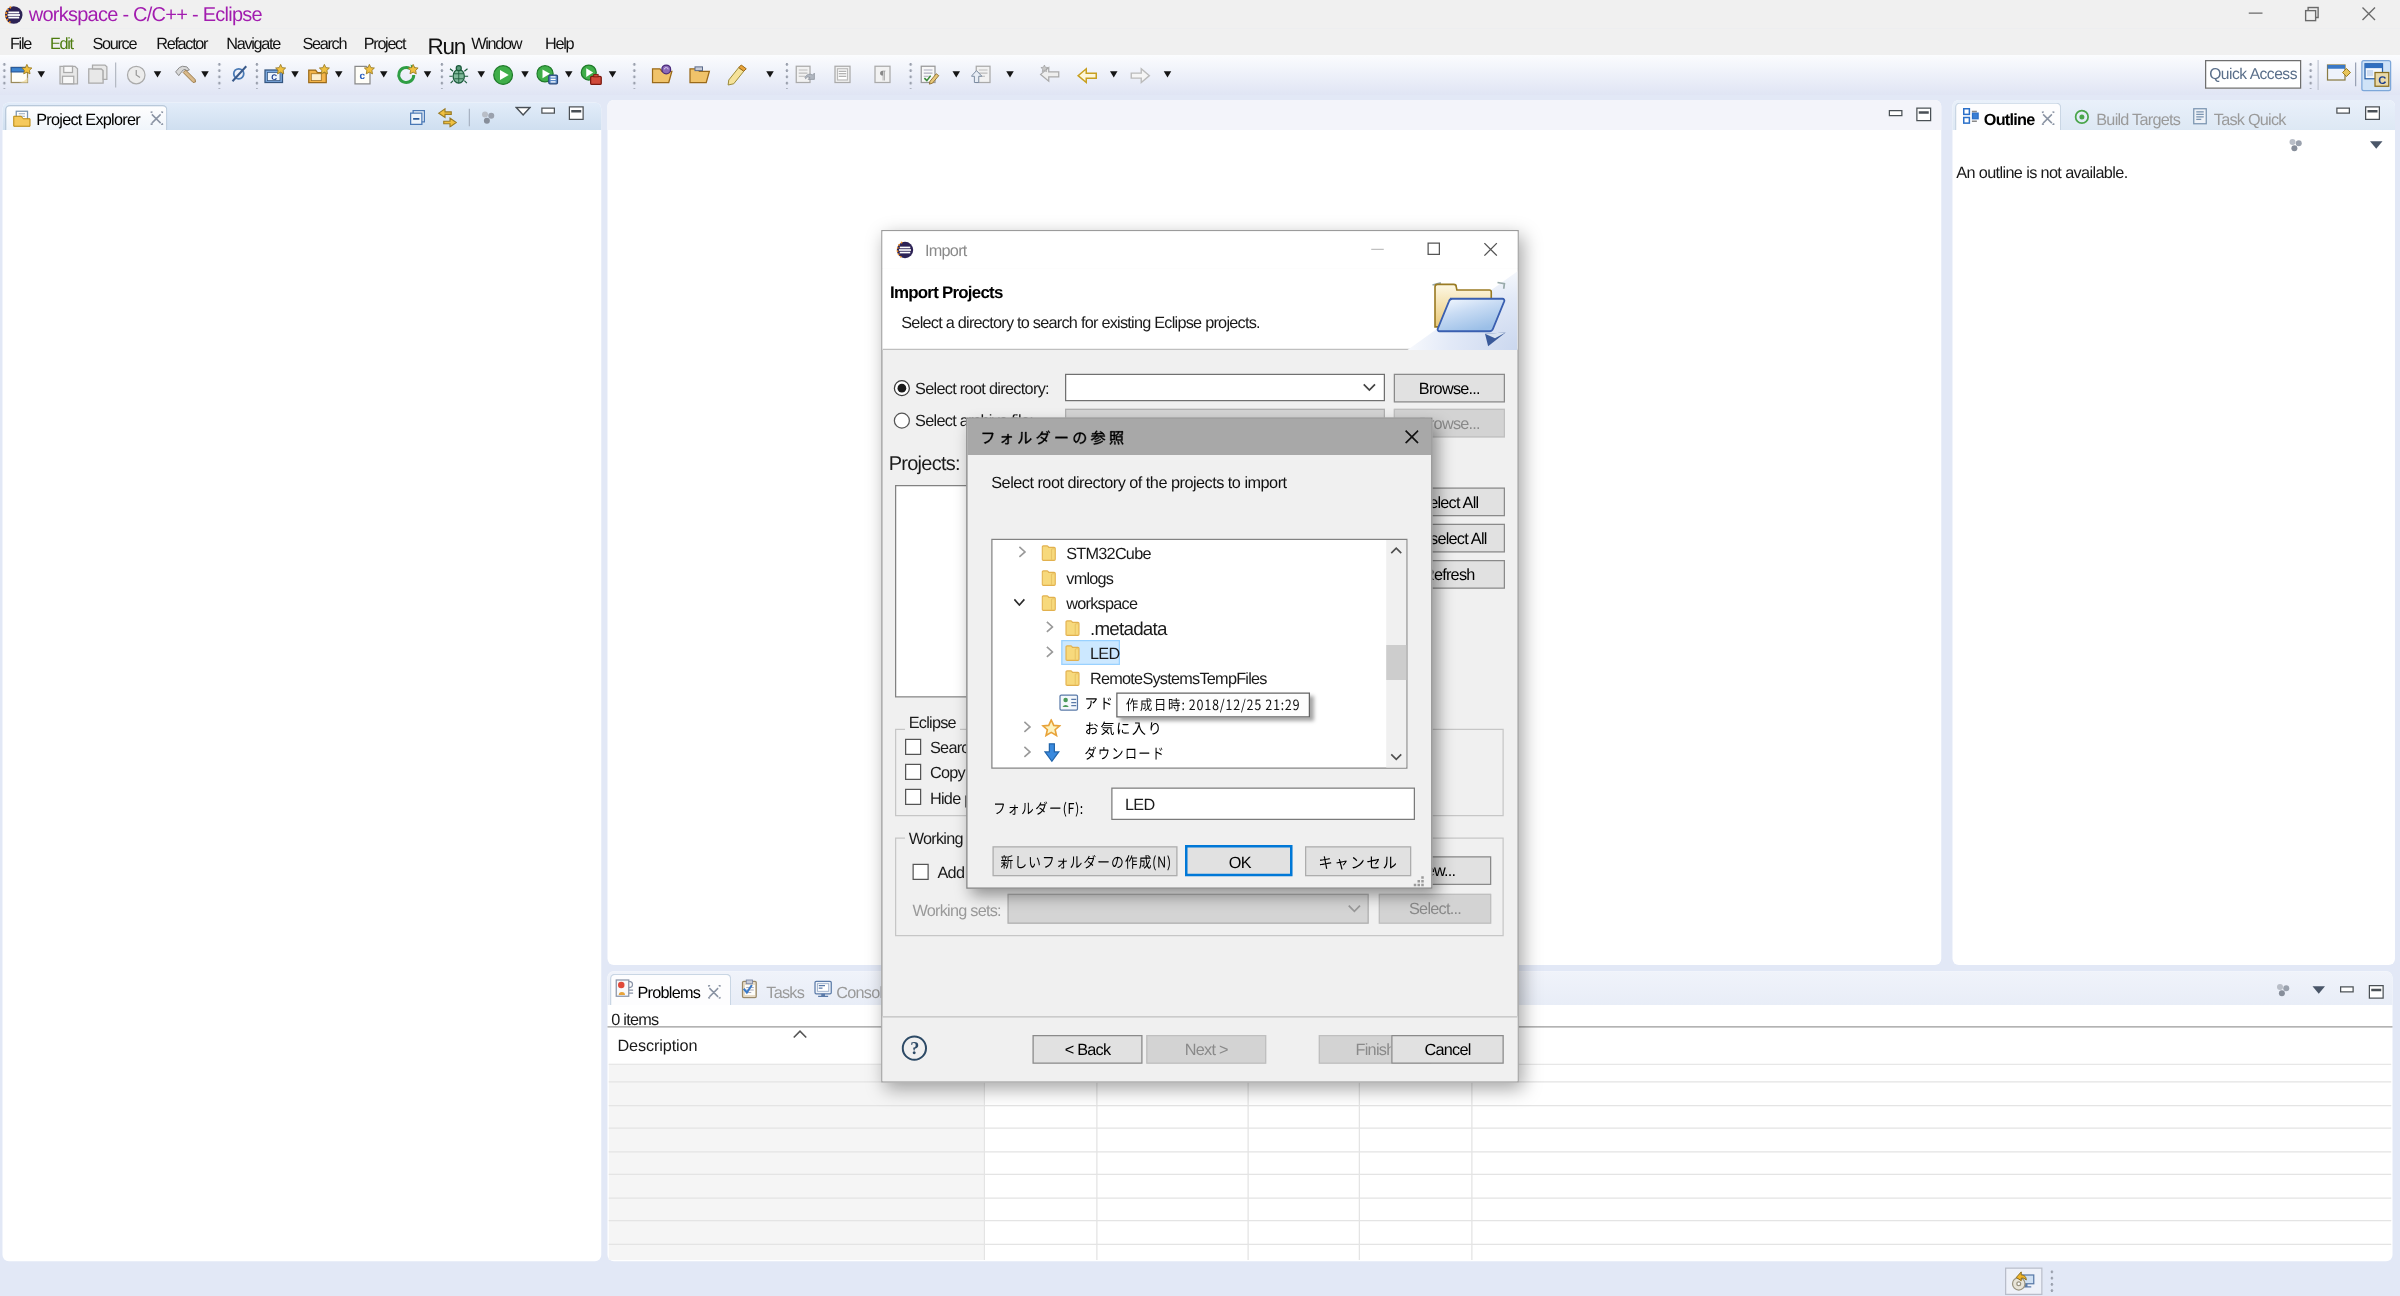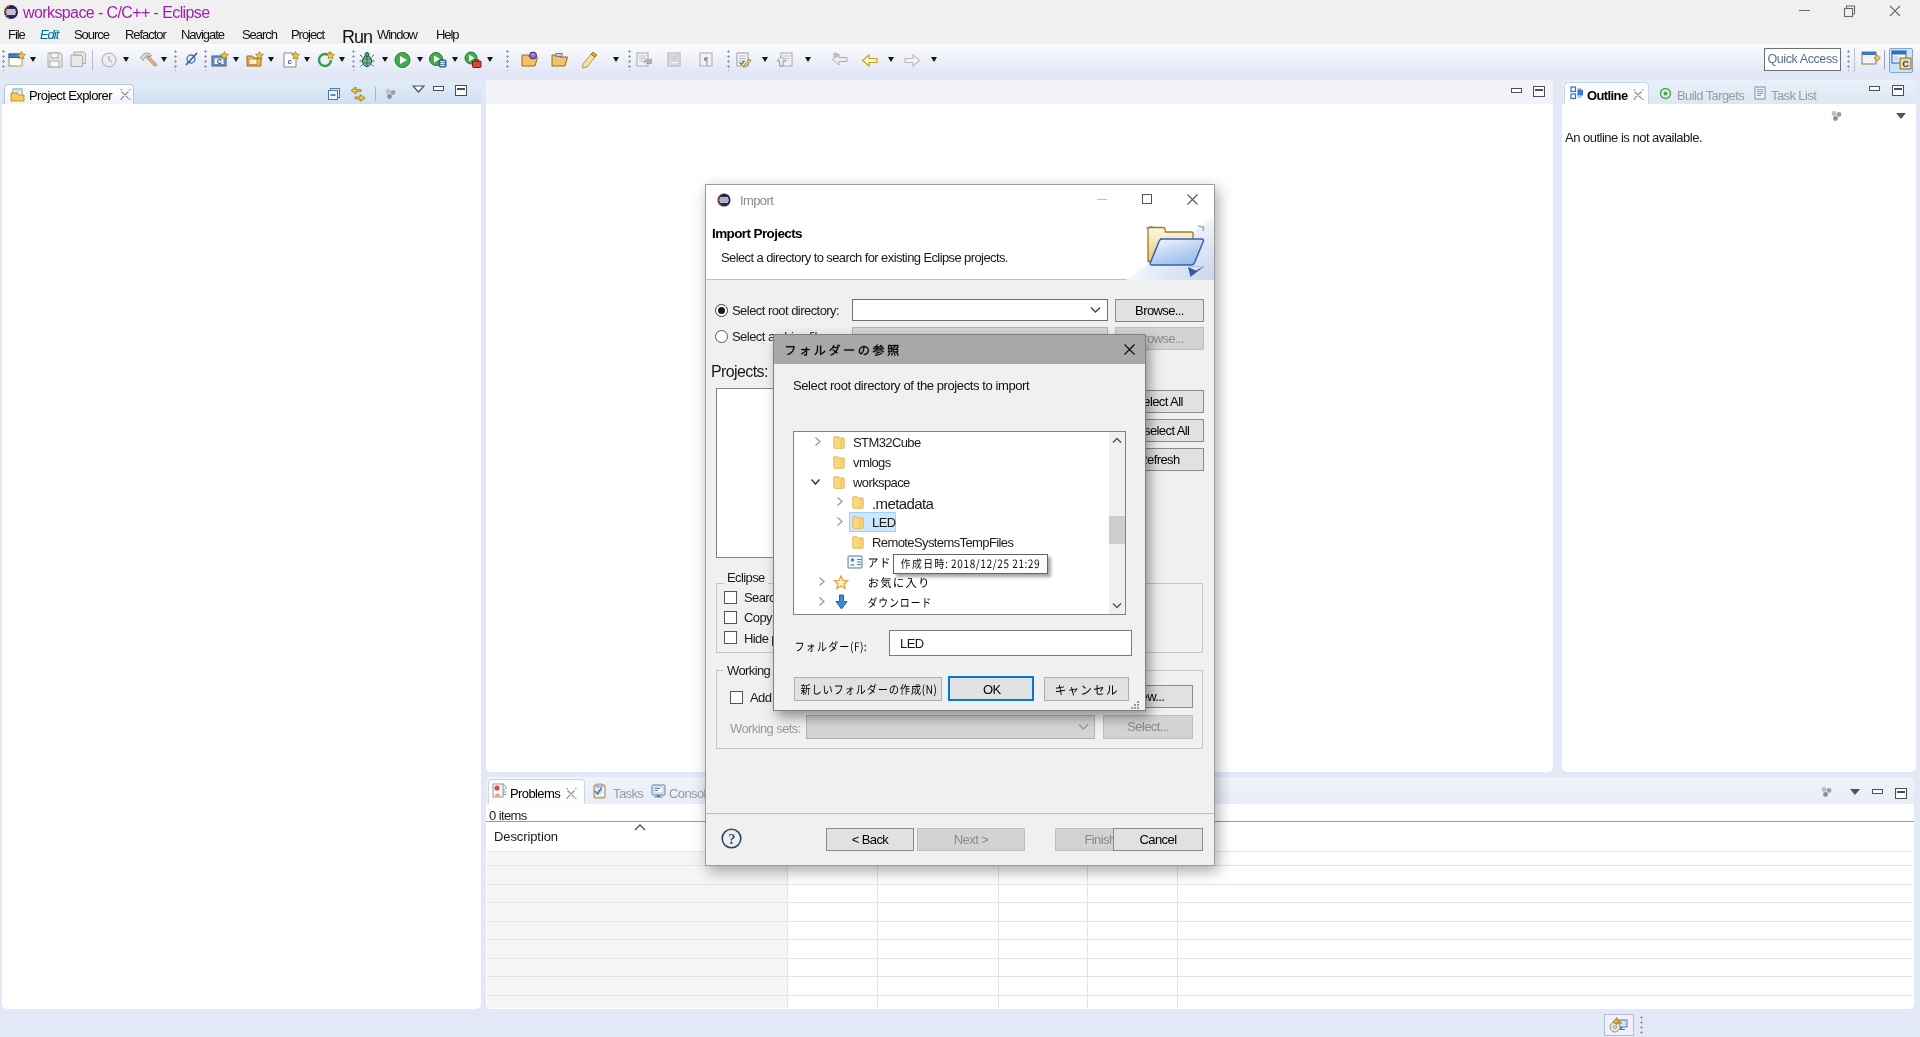--- a/index.html
+++ b/index.html
@@ -24,21 +24,21 @@
 <div class="abs" style="left:1799px;top:10px;width:11px;height:1px;background:#6a6a6a;"></div>
 <svg class="abs" style="left:1843px;top:5px" width="13" height="13" viewBox="0 0 13 13">
     <path d="M3.5 3 v-2 h8 v8 h-2" fill="none" stroke="#6a6a6a" stroke-width="1.1"></path>
     <rect x="1.5" y="3.5" width="8" height="8" fill="none" stroke="#6a6a6a" stroke-width="1.1"></rect>
   </svg>
 <svg class="abs" style="left:1889px;top:5px" width="12" height="12" viewBox="0 0 12 12">
     <path d="M1 1 L11 11 M11 1 L1 11" stroke="#6a6a6a" stroke-width="1.1"></path>
   </svg>
 <div class="abs" style="left:0;top:23px;width:1920px;height:21px;background:#f0f0f0;"></div>
 <div class="abs" style="left:8px;top:27px;font-size:13px;letter-spacing:-1.05px;color:#111;">File</div>
-<div class="abs" style="left:40px;top:27px;font-size:13px;letter-spacing:-1.05px;color:#0369a1;font-style:italic;">Edit</div>
+<div class="abs" style="left:40px;top:27px;font-size:13px;letter-spacing:-1.05px;color:#4d7c0f;">Edit</div>
 <div class="abs" style="left:74px;top:27px;font-size:13px;letter-spacing:-1.05px;color:#111;">Source</div>
 <div class="abs" style="left:125px;top:27px;font-size:13px;letter-spacing:-1.05px;color:#111;">Refactor</div>
 <div class="abs" style="left:181px;top:27px;font-size:13px;letter-spacing:-1.05px;color:#111;">Navigate</div>
 <div class="abs" style="left:242px;top:27px;font-size:13px;letter-spacing:-1.05px;color:#111;">Search</div>
 <div class="abs" style="left:291px;top:27px;font-size:13px;letter-spacing:-1.05px;color:#111;">Project</div>
 <div class="abs" style="left:342px;top:27px;font-size:18px;letter-spacing:-1.05px;color:#111;">Run</div>
 <div class="abs" style="left:377px;top:27px;font-size:13px;letter-spacing:-1.05px;color:#111;">Window</div>
 <div class="abs" style="left:436px;top:27px;font-size:13px;letter-spacing:-1.05px;color:#111;">Help</div>
 <div class="abs" style="left:0;top:44px;width:1920px;height:33px;background:linear-gradient(#fbfcfe,#dfe4f4);"></div>
 <div class="abs" style="left:0;top:76px;width:1920px;height:934px;background:#e2e8f6;"></div>
@@ -256,21 +256,21 @@
   </svg>
 <svg class="abs" style="left:1659px;top:87px" width="13" height="13" viewBox="0 0 13 13">
     <circle cx="6.5" cy="6.5" r="5" fill="none" stroke="#4aa54a" stroke-width="1.4"></circle>
     <circle cx="6.5" cy="6.5" r="2" fill="#4aa54a"></circle>
   </svg>
 <div class="abs" style="left:1677px;top:88px;font-size:13px;color:#9a9a9a;">Build Targets</div>
 <svg class="abs" style="left:1754px;top:86px" width="13" height="14" viewBox="0 0 13 14">
     <rect x="1" y="1" width="10" height="12" fill="#eef2f8" stroke="#7a94b0"></rect>
     <path d="M3 3.5h6M3 5.5h6M3 7.5h6M3 9.5h4" stroke="#7a94b0" stroke-width="0.9"></path>
   </svg>
-<div class="abs" style="left:1771px;top:88px;font-size:13px;color:#9a9a9a;">Task List</div>
+<div class="abs" style="left:1771px;top:88px;font-size:13px;color:#9a9a9a;">Task Quick</div>
 <div class="abs" style="left:1869px;top:86px;width:11px;height:5px;border:1.5px solid #4a5056;background:#fff;"></div>
 <div class="abs" style="left:1892px;top:85px;width:12px;height:11px;border:1.5px solid #4a5056;background:#fff;"></div>
 <div class="abs" style="left:1894px;top:88px;width:8px;height:1.5px;background:#4a5056;"></div>
 <svg class="abs" style="left:1830px;top:110px" width="13" height="12" viewBox="0 0 13 12">
     <circle cx="4" cy="3.5" r="2.4" fill="#b9bec7"></circle>
     <circle cx="9" cy="4.5" r="2.4" fill="#9aa1ad"></circle>
     <circle cx="5.5" cy="8.5" r="2.4" fill="#878e9a"></circle>
   </svg>
 <div class="abs" style="left:1896px;top:113px;width:0;height:0;border-left:5.5px solid transparent;border-right:5.5px solid transparent;border-top:6px solid #4a5668;"></div>
 <div class="abs" style="left:1565px;top:130px;font-size:13px;letter-spacing:-0.5px;color:#1a1a1a;">An outline is not available.</div>
@@ -418,21 +418,21 @@
 <svg class="abs" style="left:1078px;top:723px" width="11" height="8" viewBox="0 0 11 8">
     <path d="M1 1.5 L5.5 6 L10 1.5" fill="none" stroke="#999" stroke-width="1.4"></path>
   </svg>
 <div class="btn dis" style="left:1103px;top:715px;width:90px;height:24px;font-size:13px;line-height:22px;">Select...</div>
 <div class="abs" style="left:706px;top:813px;width:508px;height:52px;background:#f0f0f0;border-top:1px solid #bfbfbf;"></div>
 <svg class="abs" style="left:721px;top:828px" width="21" height="21" viewBox="0 0 21 21">
     <circle cx="10.5" cy="10.5" r="9.3" fill="none" stroke="#2d4a66" stroke-width="1.6"></circle>
     <text x="10.5" y="15.5" font-size="14.5" font-weight="bold" fill="#2d4a66" text-anchor="middle" font-family="Liberation Serif">?</text>
   </svg>
 <div class="btn" style="left:826px;top:828px;width:88px;height:23px;font-size:13px;line-height:21px;">&lt; Back</div>
-<div class="btn dis" style="left:917px;top:828px;width:108px;height:23px;font-size:13px;line-height:21px;">Next &gt;</div>
+<div class="btn dis" style="left:917px;top:828px;width:96px;height:23px;font-size:13px;line-height:21px;">Next &gt;</div>
 <div class="btn dis" style="left:1015px;top:828px;width:90px;height:23px;font-size:13px;line-height:21px;margin-left:40px;">Finish</div>
 <div class="btn" style="left:1113px;top:828px;width:90px;height:23px;font-size:13px;line-height:21px;">Cancel</div>
 <div class="abs" style="left:773px;top:334px;width:373px;height:377px;background:#f0f0f0;border:1px solid #808080;box-shadow:4px 6px 12px rgba(0,0,0,0.4);"></div>
 <div class="abs" style="left:774px;top:335px;width:371px;height:29px;background:#a8a8a8;"></div>
 <svg class="abs" style="left:783px;top:340.3px" width="120" height="19.7" viewBox="0 0 120 19.7">
     <path transform="scale(1.0,1)" d="M11.7 6.7Q11.6 6.8 11.6 7.0Q11.6 7.1 11.5 7.3Q11.4 7.8 11.3 8.3Q11.1 8.9 10.9 9.5Q10.7 10.1 10.4 10.7Q10.1 11.3 9.7 11.7Q9.2 12.4 8.5 13.0Q7.8 13.6 6.9 14.1Q6.1 14.6 5.0 15.0L4.2 14.1Q5.3 13.8 6.2 13.3Q7.1 12.9 7.7 12.3Q8.4 11.8 8.9 11.2Q9.3 10.6 9.6 9.9Q9.9 9.2 10.1 8.5Q10.4 7.8 10.4 7.2Q10.3 7.2 9.8 7.2Q9.3 7.2 8.7 7.2Q8.1 7.2 7.4 7.2Q6.7 7.2 6.0 7.2Q5.4 7.2 4.9 7.2Q4.4 7.2 4.3 7.2Q3.9 7.2 3.6 7.2Q3.3 7.3 3.1 7.3V6.2Q3.2 6.2 3.4 6.2Q3.6 6.3 3.9 6.3Q4.1 6.3 4.3 6.3Q4.4 6.3 4.8 6.3Q5.2 6.3 5.7 6.3Q6.2 6.3 6.8 6.3Q7.4 6.3 7.9 6.3Q8.5 6.3 9.0 6.3Q9.5 6.3 9.9 6.3Q10.2 6.3 10.3 6.3Q10.5 6.3 10.6 6.3Q10.8 6.3 11.0 6.2Z M23.9 7.3Q23.8 7.5 23.8 7.7Q23.8 7.9 23.8 8.1Q23.8 8.4 23.8 8.9Q23.8 9.3 23.9 9.9Q23.9 10.5 23.9 11.1Q23.9 11.8 23.9 12.4Q23.9 13.0 23.9 13.6Q23.9 14.2 23.9 14.6Q23.9 15.0 23.7 15.2Q23.4 15.4 23.0 15.4Q22.8 15.4 22.5 15.4Q22.2 15.4 21.8 15.4Q21.5 15.4 21.3 15.4L21.2 14.5Q21.6 14.5 22.0 14.6Q22.4 14.6 22.7 14.6Q22.9 14.6 22.9 14.5Q23.0 14.4 23.0 14.3Q23.0 13.9 23.0 13.4Q23.0 12.9 23.0 12.3Q23.0 11.7 23.0 11.1Q23.0 10.4 23.0 9.9Q23.0 9.3 23.0 8.9Q22.9 8.4 22.9 8.1Q22.9 8.0 22.9 7.7Q22.9 7.5 22.9 7.3ZM18.4 9.1Q18.7 9.1 18.9 9.1Q19.1 9.1 19.3 9.1Q19.4 9.1 19.8 9.1Q20.2 9.1 20.7 9.1Q21.2 9.1 21.8 9.1Q22.5 9.1 23.1 9.1Q23.7 9.1 24.2 9.1Q24.7 9.1 25.1 9.1Q25.5 9.1 25.6 9.1Q25.8 9.1 26.0 9.1Q26.3 9.1 26.4 9.1V10.0Q26.2 10.0 26.0 10.0Q25.8 10.0 25.6 10.0Q25.5 10.0 25.2 10.0Q24.8 10.0 24.3 10.0Q23.7 10.0 23.1 10.0Q22.5 10.0 21.9 10.0Q21.2 10.0 20.7 10.0Q20.2 10.0 19.8 10.0Q19.4 10.0 19.4 10.0Q19.1 10.0 18.9 10.0Q18.7 10.0 18.4 10.0ZM18.1 13.7Q18.8 13.3 19.6 12.8Q20.3 12.4 20.9 11.8Q21.5 11.3 22.0 10.7Q22.5 10.2 22.7 9.7L23.2 9.7L23.3 10.5Q23.0 10.9 22.5 11.4Q22.1 12.0 21.5 12.5Q20.9 13.1 20.2 13.6Q19.5 14.1 18.8 14.4Z M37.0 14.4Q37.1 14.3 37.1 14.1Q37.1 13.9 37.1 13.8Q37.1 13.7 37.1 13.2Q37.1 12.8 37.1 12.2Q37.1 11.6 37.1 10.9Q37.1 10.2 37.1 9.5Q37.1 8.8 37.1 8.2Q37.1 7.6 37.1 7.2Q37.1 6.7 37.1 6.5Q37.1 6.2 37.1 6.0Q37.1 5.7 37.1 5.7H38.2Q38.2 5.7 38.1 6.0Q38.1 6.2 38.1 6.6Q38.1 6.7 38.1 7.1Q38.1 7.6 38.1 8.2Q38.1 8.8 38.1 9.5Q38.1 10.2 38.1 10.9Q38.1 11.5 38.1 12.1Q38.1 12.7 38.1 13.0Q38.1 13.4 38.1 13.5Q38.7 13.2 39.3 12.8Q40.0 12.4 40.6 11.8Q41.2 11.2 41.6 10.5L42.2 11.4Q41.7 12.1 41.0 12.7Q40.3 13.3 39.5 13.8Q38.8 14.4 38.1 14.7Q37.9 14.8 37.8 14.9Q37.7 14.9 37.7 15.0ZM31.5 14.4Q32.3 13.8 32.8 13.1Q33.3 12.3 33.6 11.4Q33.7 11.0 33.8 10.4Q33.9 9.8 33.9 9.1Q34.0 8.4 34.0 7.7Q34.0 7.1 34.0 6.6Q34.0 6.3 34.0 6.1Q33.9 5.9 33.9 5.7H35.0Q35.0 5.8 35.0 5.9Q35.0 6.0 35.0 6.2Q34.9 6.4 34.9 6.6Q34.9 7.1 34.9 7.8Q34.9 8.4 34.9 9.2Q34.8 9.9 34.8 10.6Q34.7 11.2 34.6 11.7Q34.3 12.7 33.7 13.5Q33.2 14.4 32.4 15.0Z M54.6 5.0Q54.8 5.2 55.0 5.5Q55.2 5.8 55.3 6.1Q55.5 6.4 55.6 6.6L55.0 6.9Q54.8 6.6 54.5 6.1Q54.2 5.6 54.0 5.3ZM56.0 4.5Q56.1 4.7 56.3 5.0Q56.5 5.3 56.7 5.6Q56.9 5.9 57.0 6.1L56.3 6.4Q56.1 6.0 55.9 5.6Q55.6 5.1 55.3 4.8ZM50.0 9.5Q50.6 9.8 51.3 10.2Q51.9 10.6 52.5 11.1Q53.2 11.5 53.7 11.9Q54.3 12.3 54.8 12.7L54.1 13.5Q53.6 13.2 53.1 12.7Q52.5 12.3 51.9 11.8Q51.2 11.3 50.6 10.9Q49.9 10.5 49.4 10.1ZM55.6 7.3Q55.5 7.4 55.4 7.6Q55.3 7.8 55.3 7.9Q55.1 8.5 54.8 9.2Q54.5 9.9 54.1 10.7Q53.6 11.4 53.1 12.0Q52.3 13.0 51.1 14.0Q49.9 14.9 48.1 15.5L47.3 14.8Q48.4 14.4 49.3 13.9Q50.3 13.4 51.0 12.8Q51.7 12.2 52.3 11.5Q52.7 11.0 53.1 10.3Q53.5 9.6 53.8 9.0Q54.1 8.3 54.2 7.8H49.8L50.1 6.9H54.0Q54.2 6.9 54.4 6.9Q54.6 6.8 54.8 6.8ZM51.5 5.5Q51.3 5.8 51.2 6.0Q51.0 6.3 51.0 6.5Q50.6 7.1 50.0 7.9Q49.5 8.7 48.7 9.5Q47.9 10.3 47.0 10.9L46.1 10.3Q47.2 9.7 47.9 8.9Q48.7 8.1 49.2 7.4Q49.7 6.7 50.0 6.1Q50.1 6.0 50.2 5.7Q50.4 5.4 50.4 5.2Z M61.4 9.5Q61.5 9.5 61.8 9.5Q62.1 9.5 62.4 9.5Q62.7 9.5 63.0 9.5Q63.2 9.5 63.6 9.5Q64.0 9.5 64.6 9.5Q65.1 9.5 65.7 9.5Q66.3 9.5 66.9 9.5Q67.6 9.5 68.1 9.5Q68.6 9.5 69.0 9.5Q69.4 9.5 69.6 9.5Q70.1 9.5 70.4 9.5Q70.7 9.5 70.9 9.5V10.7Q70.8 10.6 70.4 10.6Q70.0 10.6 69.6 10.6Q69.5 10.6 69.0 10.6Q68.6 10.6 68.1 10.6Q67.6 10.6 66.9 10.6Q66.3 10.6 65.7 10.6Q65.1 10.6 64.6 10.6Q64.0 10.6 63.6 10.6Q63.2 10.6 63.0 10.6Q62.5 10.6 62.1 10.6Q61.6 10.6 61.4 10.7Z M81.6 6.5Q81.5 7.4 81.3 8.4Q81.1 9.5 80.8 10.4Q80.5 11.7 80.0 12.5Q79.6 13.3 79.1 13.7Q78.6 14.2 78.0 14.2Q77.5 14.2 77.0 13.8Q76.5 13.4 76.2 12.7Q75.9 11.9 75.9 10.9Q75.9 10.0 76.3 9.1Q76.7 8.2 77.4 7.5Q78.1 6.8 79.1 6.4Q80.0 6.1 81.2 6.1Q82.2 6.1 83.1 6.4Q83.9 6.7 84.5 7.3Q85.1 8.0 85.4 8.8Q85.8 9.6 85.8 10.5Q85.8 11.7 85.2 12.7Q84.7 13.7 83.7 14.3Q82.7 14.9 81.2 15.1L80.7 14.2Q81.0 14.1 81.2 14.1Q81.5 14.1 81.7 14.0Q82.3 13.9 82.8 13.6Q83.4 13.3 83.8 12.9Q84.3 12.4 84.5 11.8Q84.8 11.2 84.8 10.4Q84.8 9.7 84.5 9.1Q84.3 8.4 83.8 8.0Q83.4 7.5 82.7 7.2Q82.0 6.9 81.1 6.9Q80.1 6.9 79.3 7.3Q78.6 7.6 78.0 8.2Q77.4 8.8 77.1 9.5Q76.8 10.2 76.8 10.9Q76.8 11.6 77.0 12.1Q77.2 12.6 77.5 12.8Q77.8 13.1 78.1 13.1Q78.4 13.1 78.7 12.8Q79.0 12.5 79.3 11.9Q79.6 11.2 79.9 10.2Q80.2 9.3 80.3 8.4Q80.5 7.4 80.6 6.5Z M93.9 4.6 94.9 4.8Q94.5 5.5 94.0 6.1Q93.6 6.7 93.2 7.2L92.4 6.9Q92.7 6.6 93.0 6.2Q93.3 5.8 93.5 5.3Q93.8 4.9 93.9 4.6ZM96.8 5.5 97.5 5.1Q98.1 5.4 98.7 5.9Q99.3 6.3 99.8 6.7Q100.3 7.2 100.6 7.6L99.9 8.1Q99.6 7.7 99.1 7.2Q98.6 6.8 98.0 6.3Q97.4 5.9 96.8 5.5ZM90.6 6.7Q91.4 6.7 92.4 6.6Q93.4 6.6 94.6 6.6Q95.7 6.6 96.9 6.5Q98.2 6.5 99.4 6.5L99.3 7.2Q97.8 7.3 96.2 7.3Q94.6 7.4 93.2 7.4Q91.8 7.5 90.7 7.5ZM90.2 8.5H101.0V9.3H90.2ZM95.9 9.8 96.6 10.2Q96.2 10.5 95.6 10.8Q95.0 11.1 94.3 11.4Q93.7 11.6 93.1 11.8Q93.0 11.7 92.8 11.5Q92.7 11.3 92.5 11.2Q93.1 11.1 93.7 10.9Q94.4 10.7 94.9 10.4Q95.5 10.1 95.9 9.8ZM97.2 11.2 97.9 11.6Q97.3 12.1 96.5 12.5Q95.7 12.9 94.8 13.2Q93.9 13.5 93.0 13.7Q92.9 13.5 92.8 13.3Q92.6 13.2 92.5 13.0Q93.3 12.9 94.2 12.6Q95.1 12.3 95.9 12.0Q96.6 11.6 97.2 11.2ZM98.7 12.6 99.5 13.0Q98.8 13.7 97.7 14.3Q96.5 14.8 95.1 15.2Q93.7 15.5 92.2 15.7Q92.1 15.6 92.0 15.3Q91.9 15.1 91.8 15.0Q93.3 14.8 94.6 14.5Q95.9 14.2 97.0 13.7Q98.1 13.3 98.7 12.6ZM94.4 7.1 95.3 7.3Q94.6 9.1 93.3 10.3Q92.0 11.6 90.4 12.4Q90.4 12.3 90.2 12.1Q90.1 12.0 90.0 11.9Q89.9 11.7 89.7 11.7Q91.4 11.0 92.6 9.8Q93.8 8.7 94.4 7.1ZM97.5 8.7Q97.9 9.3 98.5 9.8Q99.1 10.4 99.8 10.9Q100.5 11.3 101.2 11.6Q101.1 11.7 101.0 11.8Q100.9 11.9 100.8 12.1Q100.7 12.2 100.6 12.3Q99.9 12.0 99.1 11.4Q98.4 10.9 97.8 10.3Q97.1 9.6 96.7 9.0Z M105.3 5.1H106.2V12.6H105.3ZM105.8 5.1H108.9V12.0H105.8V11.2H108.0V5.9H105.8ZM105.8 8.0H108.4V8.8H105.8ZM109.4 5.1H114.8V5.9H109.4ZM114.5 5.1H115.4Q115.4 5.1 115.4 5.2Q115.4 5.3 115.3 5.4Q115.3 6.3 115.2 6.9Q115.2 7.4 115.1 7.7Q115.0 8.0 114.9 8.2Q114.7 8.3 114.5 8.4Q114.4 8.4 114.1 8.5Q113.9 8.5 113.6 8.5Q113.2 8.5 112.8 8.4Q112.8 8.3 112.7 8.1Q112.6 7.9 112.5 7.7Q112.9 7.7 113.3 7.7Q113.6 7.7 113.8 7.7Q113.9 7.7 114.0 7.7Q114.1 7.7 114.1 7.6Q114.2 7.6 114.3 7.3Q114.3 7.0 114.4 6.5Q114.4 6.0 114.5 5.2ZM111.5 5.3H112.4Q112.3 6.0 112.1 6.5Q112.0 7.1 111.6 7.5Q111.3 8.0 110.8 8.3Q110.3 8.6 109.5 8.9Q109.4 8.7 109.3 8.5Q109.1 8.3 109.0 8.2Q109.7 8.0 110.1 7.7Q110.6 7.5 110.9 7.1Q111.1 6.8 111.3 6.3Q111.4 5.9 111.5 5.3ZM110.6 9.8V11.6H114.1V9.8ZM109.7 9.0H115.0V12.4H109.7ZM108.3 13.2 109.2 13.1Q109.3 13.7 109.4 14.4Q109.4 15.0 109.5 15.5L108.6 15.6Q108.6 15.3 108.5 14.9Q108.5 14.5 108.5 14.0Q108.4 13.6 108.3 13.2ZM110.9 13.2 111.7 13.0Q111.9 13.4 112.1 13.8Q112.2 14.2 112.3 14.7Q112.5 15.1 112.5 15.4L111.6 15.6Q111.6 15.3 111.5 14.9Q111.4 14.4 111.2 14.0Q111.1 13.5 110.9 13.2ZM113.4 13.1 114.2 12.8Q114.5 13.1 114.8 13.6Q115.1 14.1 115.3 14.5Q115.6 15.0 115.7 15.3L114.9 15.7Q114.7 15.3 114.5 14.9Q114.2 14.4 114.0 14.0Q113.7 13.5 113.4 13.1ZM106.3 12.8 107.2 13.1Q106.9 13.8 106.4 14.5Q106.0 15.2 105.6 15.7L104.7 15.3Q105.0 15.0 105.3 14.6Q105.6 14.2 105.9 13.7Q106.1 13.3 106.3 12.8Z" fill="#000" stroke="#000" stroke-width="0.35"></path>
   </svg>
 <svg class="abs" style="left:1124px;top:344px" width="11" height="11" viewBox="0 0 11 11">
     <path d="M0.5 0.5 L10.5 10.5 M10.5 0.5 L0.5 10.5" stroke="#111" stroke-width="1.3"></path>
   </svg>

